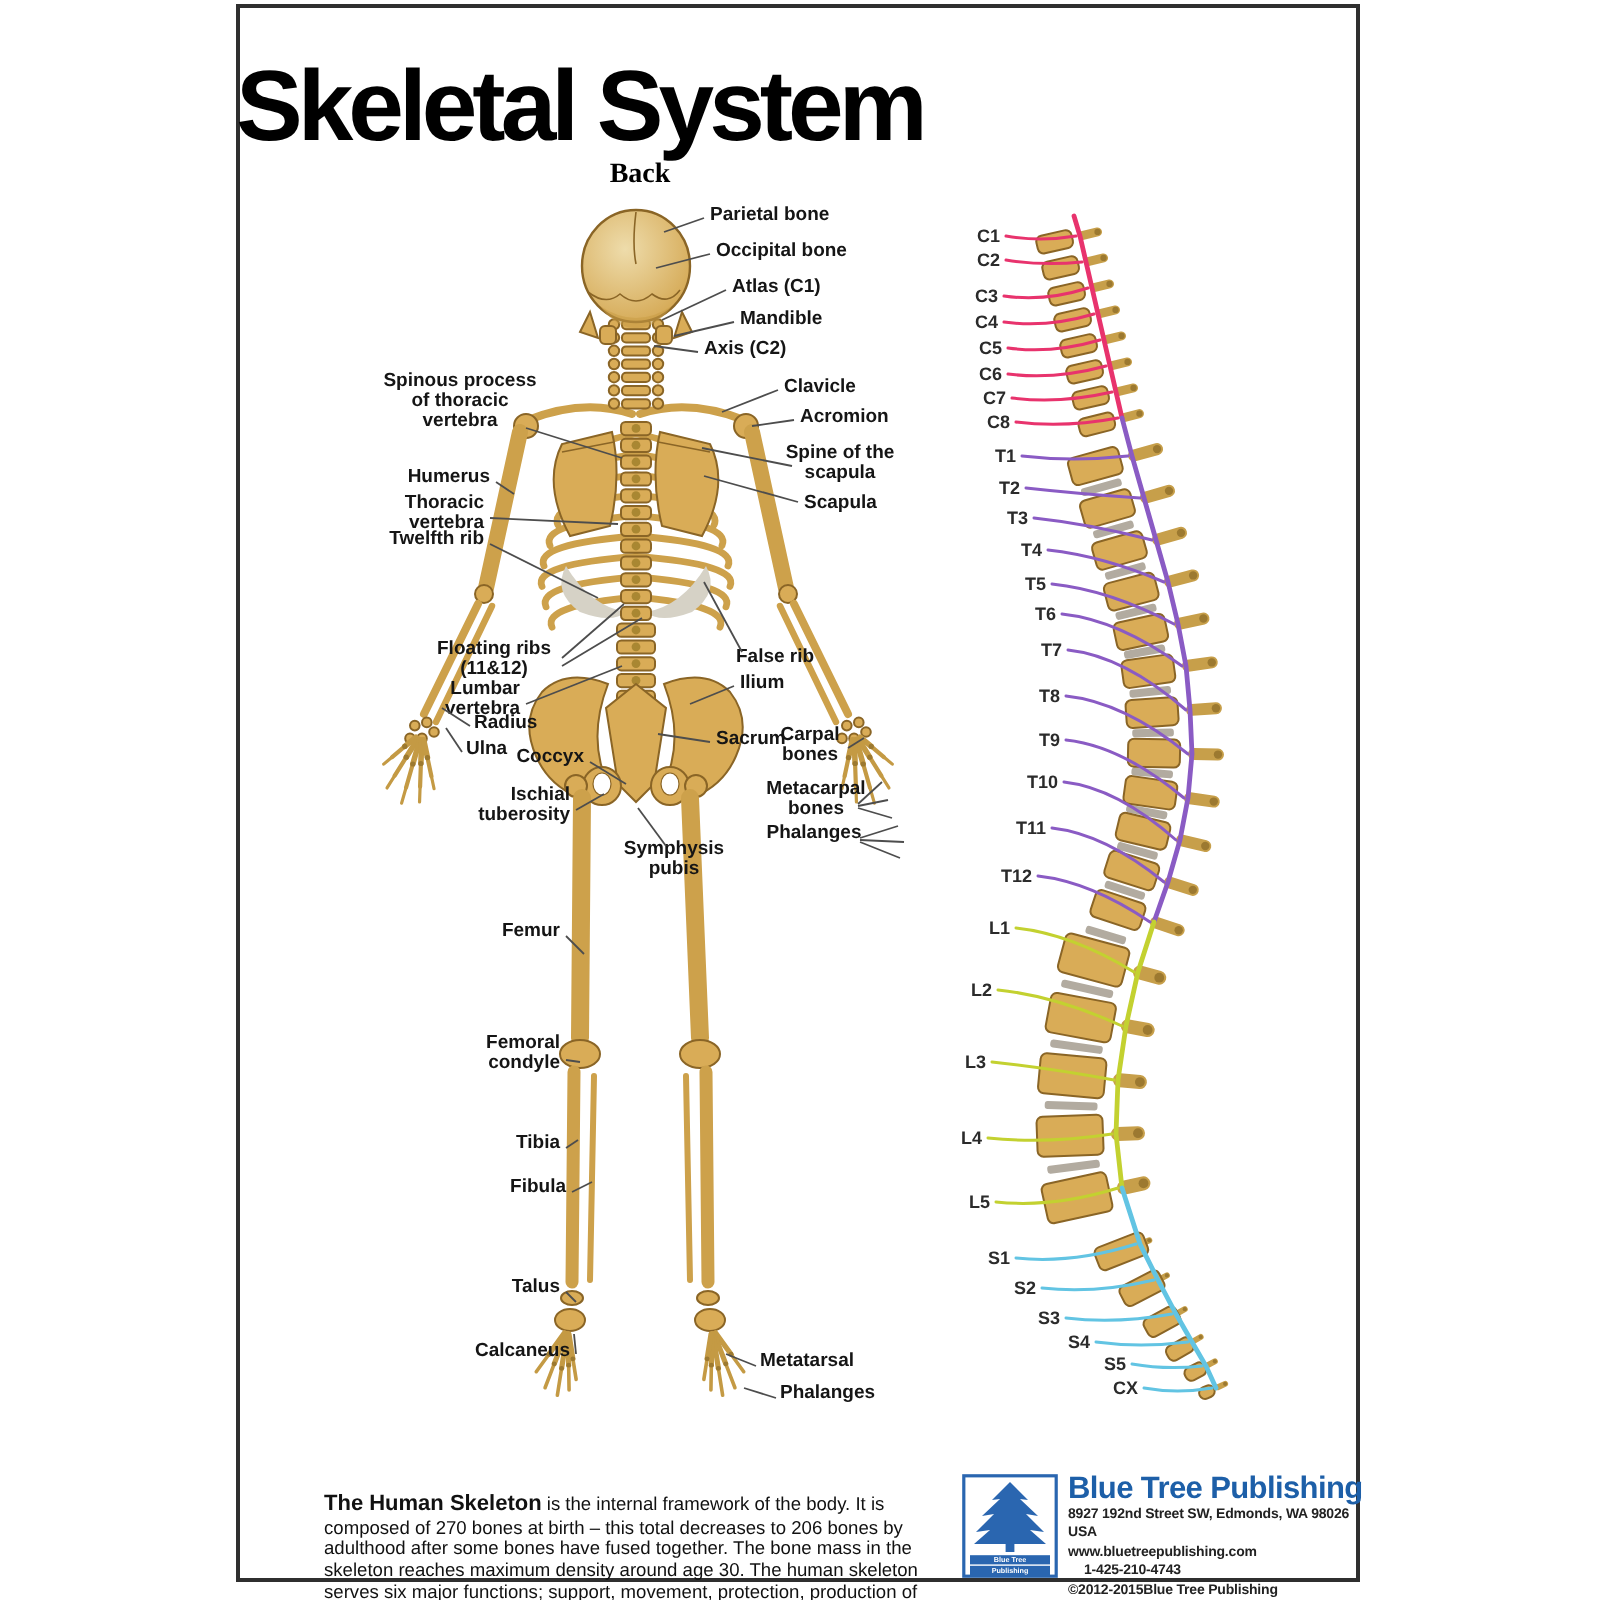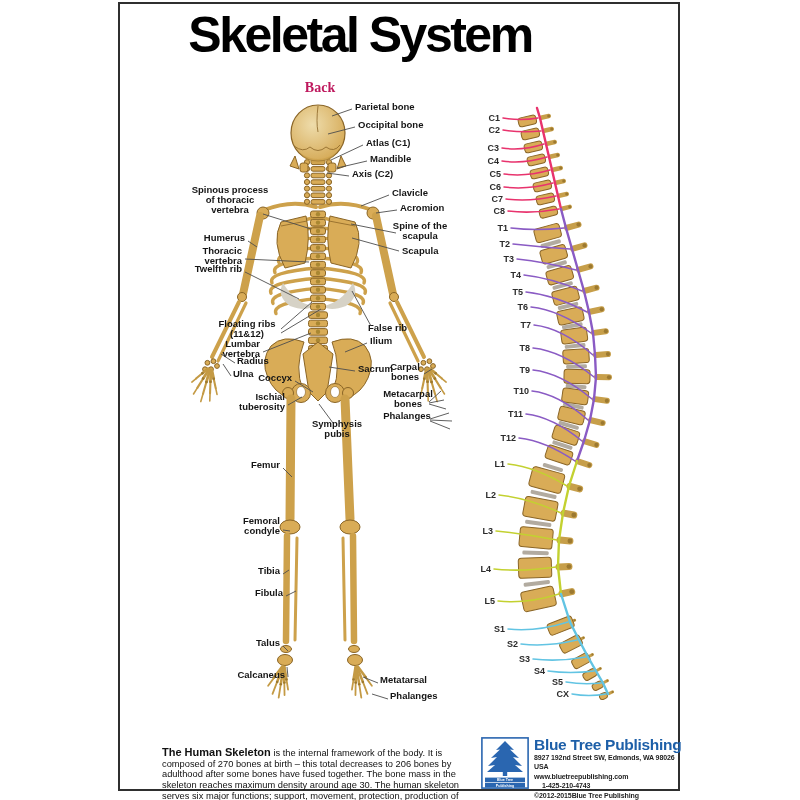--- a/index.html
+++ b/index.html
@@ -1,24 +1,24 @@
 <!DOCTYPE html>
 <html><head>
 <meta charset="utf-8">
 <style>
   html,body{margin:0;padding:0;background:#fff;}
   .page{position:relative;width:800px;height:800px;background:#fff;overflow:hidden;
         font-family:"Liberation Sans",sans-serif;}
   .poster{position:absolute;left:118px;top:2px;width:562px;height:789px;
           background:#fff;border:2px solid #2f2f2f;box-sizing:border-box;}
-  .title{position:absolute;left:118px;top:6px;width:484px;text-align:center;
+  .title{position:absolute;left:118px;top:24px;width:484px;text-align:left;
          font-family:"Liberation Sans",sans-serif;font-weight:700;font-size:50px;
          letter-spacing:-2.5px;color:#000;}
   .subtitle{position:absolute;top:80px;font-family:"Liberation Serif",serif;
-            font-weight:700;font-size:14px;color:#be185d;text-align:center;}
+            font-weight:700;font-size:14px;color:#000000;text-align:center;}
   .sub-back{left:200px;width:240px;}
   .sub-vc{left:430px;width:240px;}
   .figsvg{position:absolute;left:0;top:0;width:800px;height:800px;}
   svg text{font-family:"Liberation Sans",sans-serif;}
   .bone{fill:#d9ac57;stroke:#8a6526;stroke-width:1;}
   .rib{fill:none;stroke:#cda14b;stroke-width:3.4;stroke-linecap:round;}
   .thin{stroke:#8a6526;stroke-width:0.8;fill:none;}
   .blabel{font-weight:bold;font-size:9.5px;fill:#151515;}
   .leader{stroke:#4d4d4d;stroke-width:0.9;}
   .vclabel{font-weight:bold;font-size:9px;fill:#2b2b2b;}

